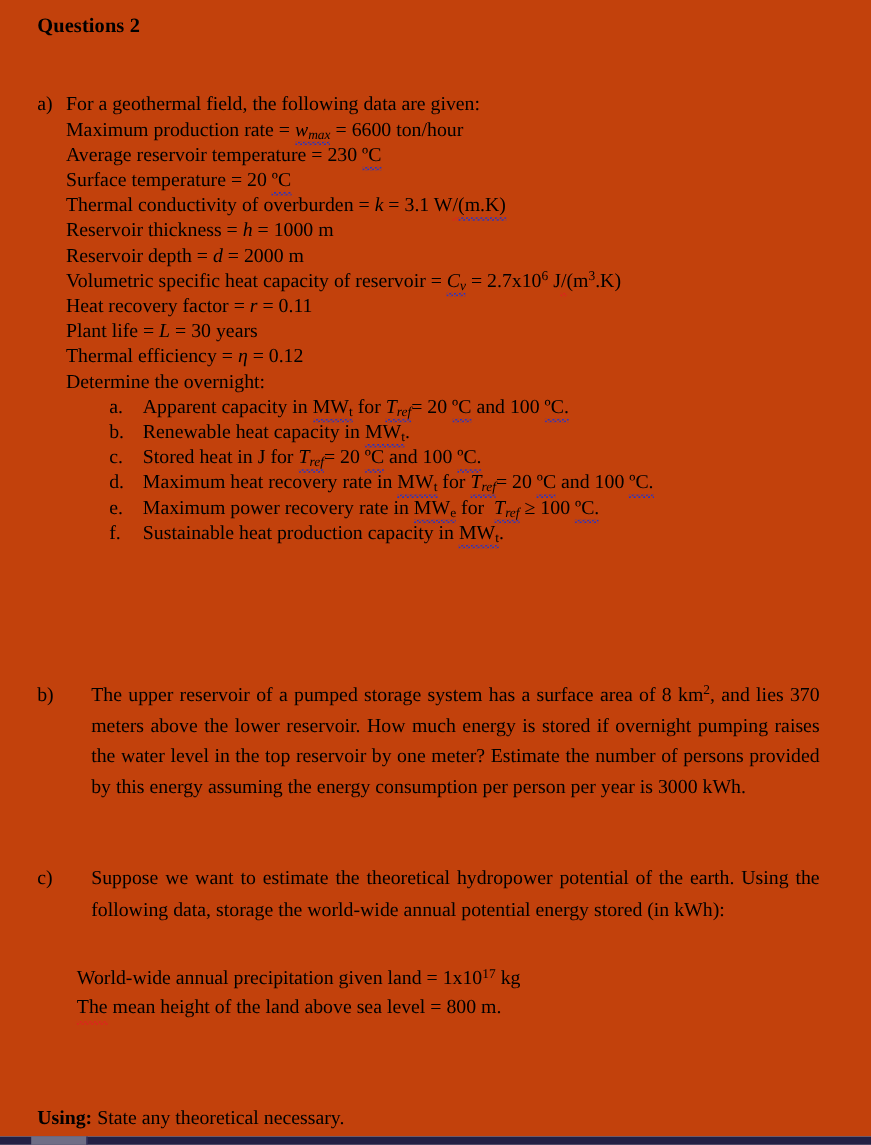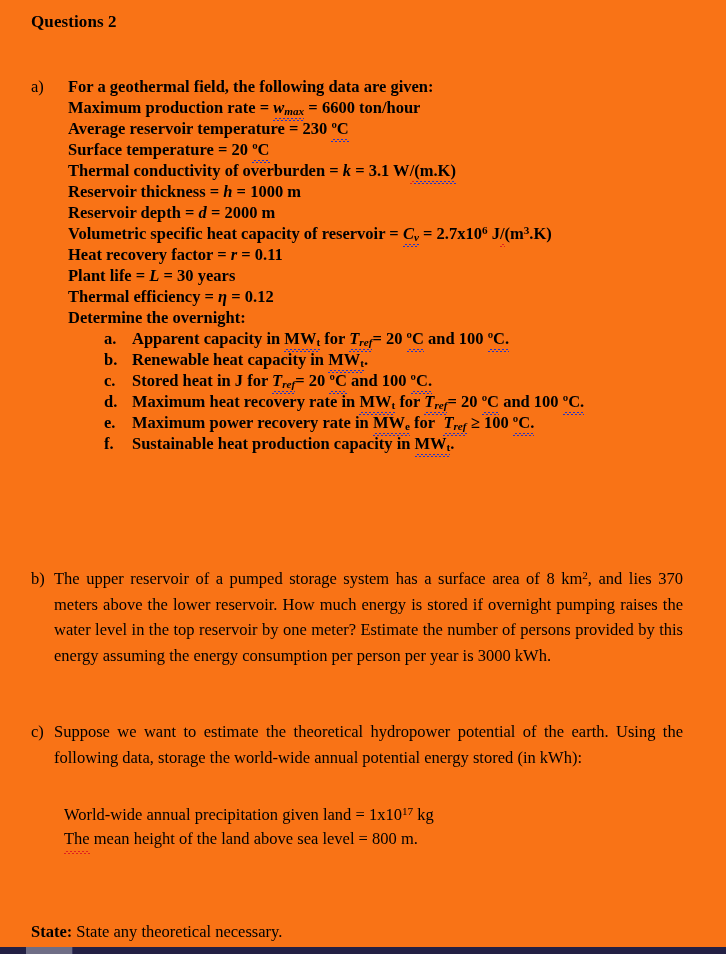--- a/index.html
+++ b/index.html
@@ -14,21 +14,21 @@
     overflow: hidden;
     font-family: "Liberation Serif", "DejaVu Serif", serif;
     color: #000000;
   }
 
   .page {
     position: absolute;
     left: 0; top: 0;
     width: 726px;
     height: 947px;
-    background: #f97316;
+    background: #c2410c;
   }
 
   
   .doc-title {
     position: absolute;
     left: 31px;
     top: 12px;
     font-size: 17px;
     font-weight: bold;
     letter-spacing: 0.1px;
@@ -43,22 +43,21 @@
 
   .marker {
     position: absolute;
     left: 0;
     top: 0;
     width: 26px;
     text-align: left;
   }
 
   .body-indent {
-    margin-left: 37px;
-    font-weight: bold;
+    margin-left: 24px;
   }
 
   .data-line {
     white-space: nowrap;
     height: 21px;
   }
 
   
   .sublist {
     margin-left: 26px;
@@ -78,21 +77,21 @@
   }
 
   
   .para {
     position: absolute;
     font-size: 16.5px;
     line-height: 25.5px;
     text-align: justify;
   }
   .para .ptext {
-    margin-left: 23px;
+    margin-left: 45px;
     display: block;
   }
   .para .marker {
     width: 30px;
   }
 
   .plain-line {
     white-space: nowrap;
     height: 24px;
     font-size: 16.5px;
@@ -238,20 +237,20 @@
   <div class="para" style="left:31px; top:719px; width:652px;">
     <span class="marker">c)</span>
     <span class="ptext">Suppose we want to estimate the theoretical hydropower potential of the earth. Using the following data, storage the world-wide annual potential energy stored (in kWh):</span>
   </div>
 
   <div style="position:absolute; left:64px; top:803px; width:620px;">
     <div class="plain-line"><span>World-wide annual precipitation given land = 1x10</span><sup>17</sup><span> kg</span></div>
     <div class="plain-line"><span class="sq-red">The</span><span> mean height of the land above sea level = 800 m.</span></div>
   </div>
 
-  <div class="note"><b>State:</b><span> State any theoretical necessary.</span></div>
+  <div class="note"><b>Using:</b><span> State any theoretical necessary.</span></div>
 
 </div>
 
 <div class="bottom-bar">
   <div class="bottom-bar-seg"></div>
   <div class="bottom-bar-seg2"></div>
 </div>
 
 </body></html>

